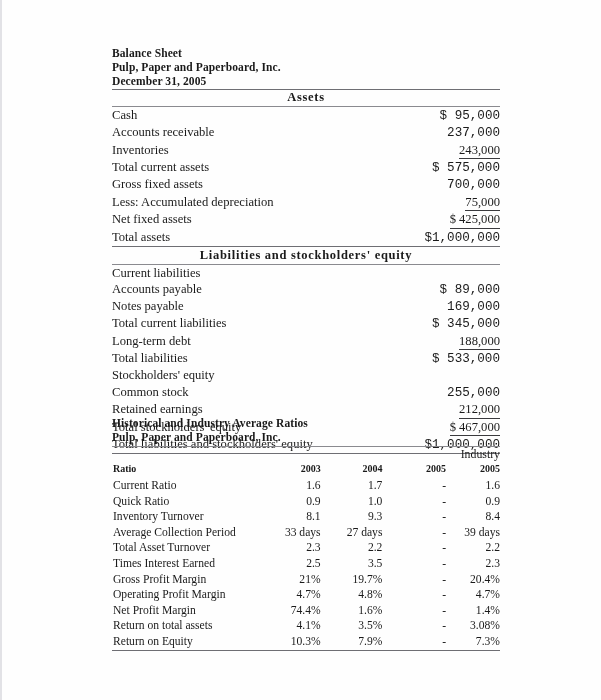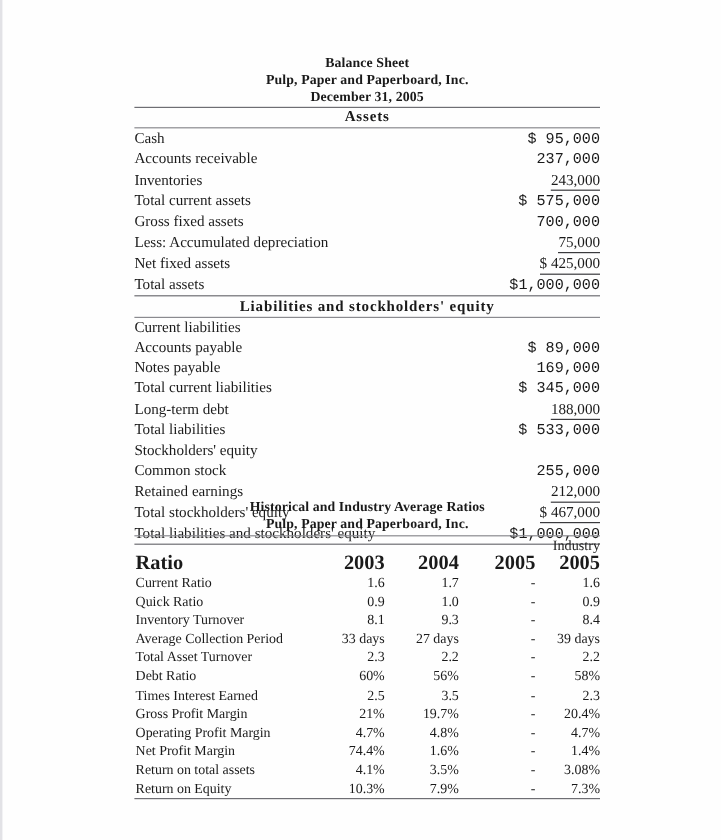--- a/index.html
+++ b/index.html
@@ -25,21 +25,20 @@
   }
   .sheet {
     position: absolute;
     left: 110px;
     top: 0;
     width: 388px;
   }
 
   
   .doc-title {
-    text-align: center;
     font-weight: bold;
     font-size: 11.5px;
     line-height: 14.2px;
     letter-spacing: 0.1px;
   }
   .doc-title .line { display: block; }
 
   
   .rule-thick {
     border-top: 1.6px solid #6e6e73;
@@ -108,21 +107,21 @@
     white-space: nowrap;
     font-weight: normal;
     text-align: right;
   }
   table.ratios th.h-ratio, table.ratios td.r-name {
     text-align: left;
     padding-left: 1px;
   }
   table.ratios th {
     font-weight: bold;
-    font-size: 17px;
+    font-size: 10px;
     padding-bottom: 1px;
   }
   .col-name  { width: 150px; }
   .col-y1    { width: 58px; }
   .col-y2    { width: 62px; }
   .col-y3    { width: 64px; }
   .col-ind   { width: 54px; }
   .hdr-ind-top {
     font-weight: bold;
     font-size: 11.8px;
@@ -294,27 +293,20 @@
             <td class="col-ind">39 days</td>
           </tr>
           <tr>
             <td class="col-name r-name">Total Asset Turnover</td>
             <td class="col-y1">2.3</td>
             <td class="col-y2">2.2</td>
             <td class="col-y3">-</td>
             <td class="col-ind">2.2</td>
           </tr>
           <tr>
-            <td class="col-name r-name">Debt Ratio</td>
-            <td class="col-y1">60%</td>
-            <td class="col-y2">56%</td>
-            <td class="col-y3">-</td>
-            <td class="col-ind">58%</td>
-          </tr>
-          <tr>
             <td class="col-name r-name">Times Interest Earned</td>
             <td class="col-y1">2.5</td>
             <td class="col-y2">3.5</td>
             <td class="col-y3">-</td>
             <td class="col-ind">2.3</td>
           </tr>
           <tr>
             <td class="col-name r-name">Gross Profit Margin</td>
             <td class="col-y1">21%</td>
             <td class="col-y2">19.7%</td>

